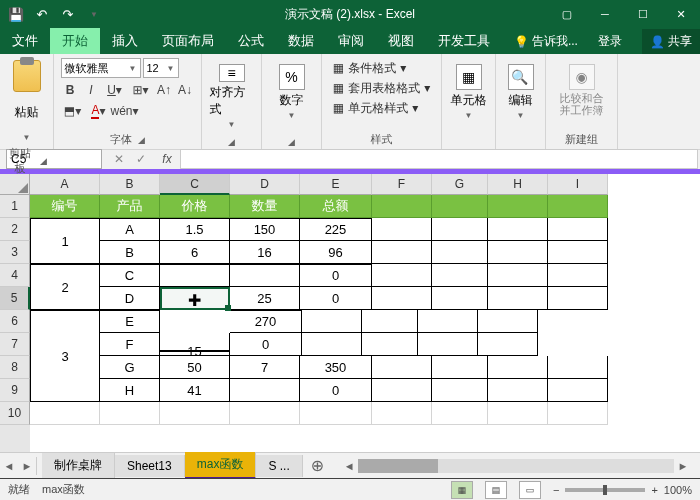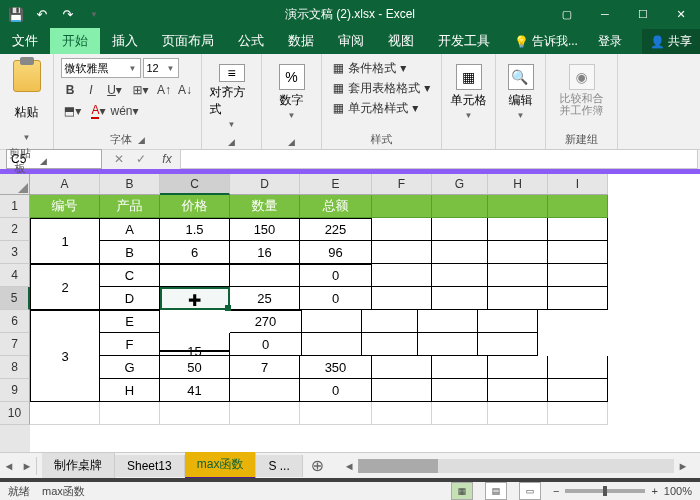--- a/index.html
+++ b/index.html
@@ -64,21 +64,21 @@
 .selhandle{position:absolute;width:6px;height:6px;background:#0d6237;right:-3px;bottom:-3px}
 .cursor{position:absolute;font-size:16px;color:#000;pointer-events:none}
 .sheettabs{height:26px;background:#f1f1f1;border-top:1px solid #ccc;display:flex;align-items:center}
 .navbtn{width:18px;height:22px;display:flex;align-items:center;justify-content:center;color:#666;font-size:11px}
 .stab{padding:4px 12px;border-right:1px solid #ccc;font-size:12px;background:#e0e0e0}
 .stab.active{background:#eab308;border-bottom:2px solid #4c1d95;color:#0d6237}
 .stab.add{background:transparent;border:none;font-size:16px;color:#666;padding:0 8px}
 .hscroll{flex:1;display:flex;align-items:center;margin:0 8px}
 .htrack{flex:1;height:14px;background:#ddd;position:relative}
 .hthumb{position:absolute;left:0;width:80px;height:14px;background:#aaa}
-.status{height:22px;background:#f1f1f1;border-top:4px solid #404040;display:flex;align-items:center;padding:0 8px;font-size:11px;color:#444;gap:12px}
+.status{height:22px;background:#f1f1f1;border-top:1px solid #404040;display:flex;align-items:center;padding:0 8px;font-size:11px;color:#444;gap:12px}
 .status .spacer{flex:1}
 .viewbtn{width:22px;height:18px;border:1px solid #aaa;background:#fff;display:flex;align-items:center;justify-content:center;font-size:9px}
 .viewbtn.active{background:#c5e0b4}
 .zoom{display:flex;align-items:center;gap:6px}
 .ztrack{width:80px;height:4px;background:#aaa;position:relative}
 .zthumb{position:absolute;left:38px;top:-3px;width:4px;height:10px;background:#555}
 .caret{font-size:8px;color:#666}
 .cA{width:70px}.cB{width:60px}.cC{width:70px}.cD{width:70px}.cE{width:72px}.cF{width:60px}.cG{width:56px}.cH{width:60px}.cI{width:60px}
 </style>
 </head>

